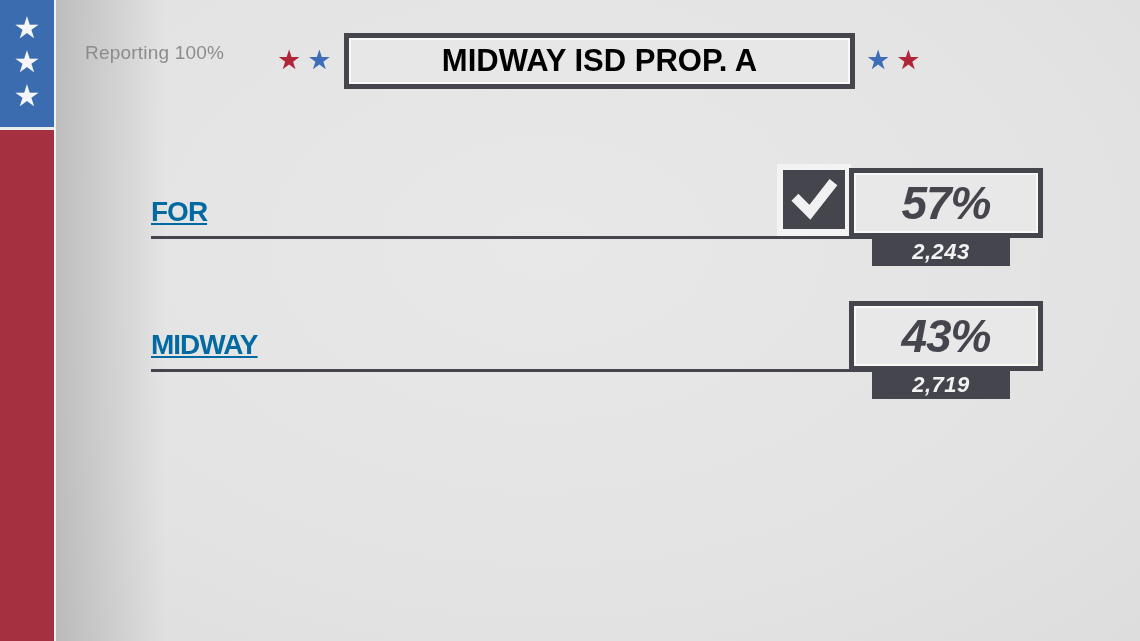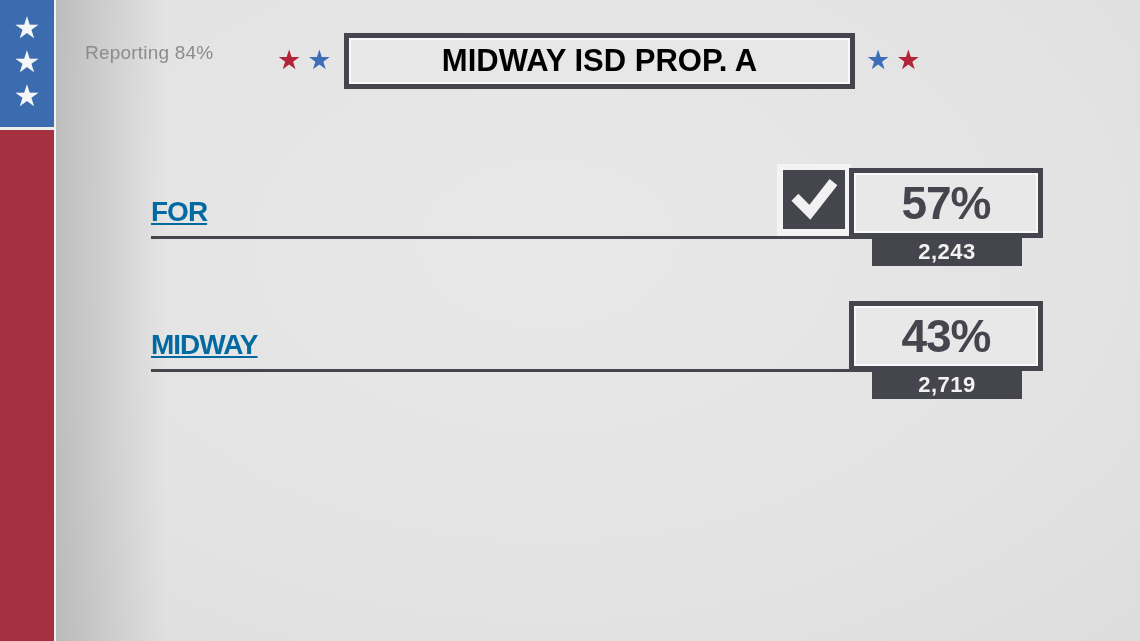--- a/index.html
+++ b/index.html
@@ -49,41 +49,41 @@
   .checkbox{left:777px;top:164px;width:74px;height:72px;background:#f3f3f3;}
   .checkbox-inner{position:absolute;left:6px;top:6px;right:6px;bottom:7px;background:var(--charcoal);
     display:flex;align-items:center;justify-content:center;}
 
   .pct-box{left:849px;width:194px;height:70px;box-sizing:border-box;
     border:5px solid var(--charcoal);background:#e8e8e8;
     box-shadow:inset 0 0 0 2px rgba(252,252,252,.85);
     display:flex;align-items:center;justify-content:center;}
   .pct-for{top:168px;}
   .pct-against{top:301px;text-align:right;}
-  .pct-text{font-size:46px;font-weight:700;color:var(--charcoal);letter-spacing:-1px;}
+  .pct-text{font-size:46px;font-weight:700;color:var(--charcoal);letter-spacing:-1px;font-style:italic;}
 
-  .votes-bar{left:872px;width:150px;height:28px;background:var(--charcoal);
-    display:flex;align-items:center;justify-content:center;}
+  .votes-bar{left:872px;width:138px;height:28px;background:var(--charcoal);
+    display:flex;align-items:center;justify-content:center;font-style:italic;}
   .votes-for{top:238px;}
   .votes-against{top:371px;}
   .votes-text{font-size:22px;font-weight:700;color:var(--votes-text);letter-spacing:.5px;}
 </style>
 </head>
 <body>
 
 <div class="abs sidebar-blue"></div>
 <div class="abs sidebar-divider"></div>
 <div class="abs sidebar-red"></div>
 <span class="abs sidebar-star ss1">★</span>
 <span class="abs sidebar-star ss2">★</span>
 <span class="abs sidebar-star ss3">★</span>
 <div class="abs edge-line"></div>
 <div class="abs shadow-band"></div>
 
-<div class="abs reporting">Reporting 84%</div>
+<div class="abs reporting">Reporting 100%</div>
 
 <div class="abs star-pair pair-left"><span class="star-red">★</span><span class="star-blue">★</span></div>
 
 <div class="abs title-box">
   <span class="title-text">MIDWAY ISD PROP. A</span>
 </div>
 
 <div class="abs star-pair pair-right"><span class="star-blue">★</span><span class="star-red">★</span></div>
 
 <div class="abs option-label lbl-for">FOR</div>

